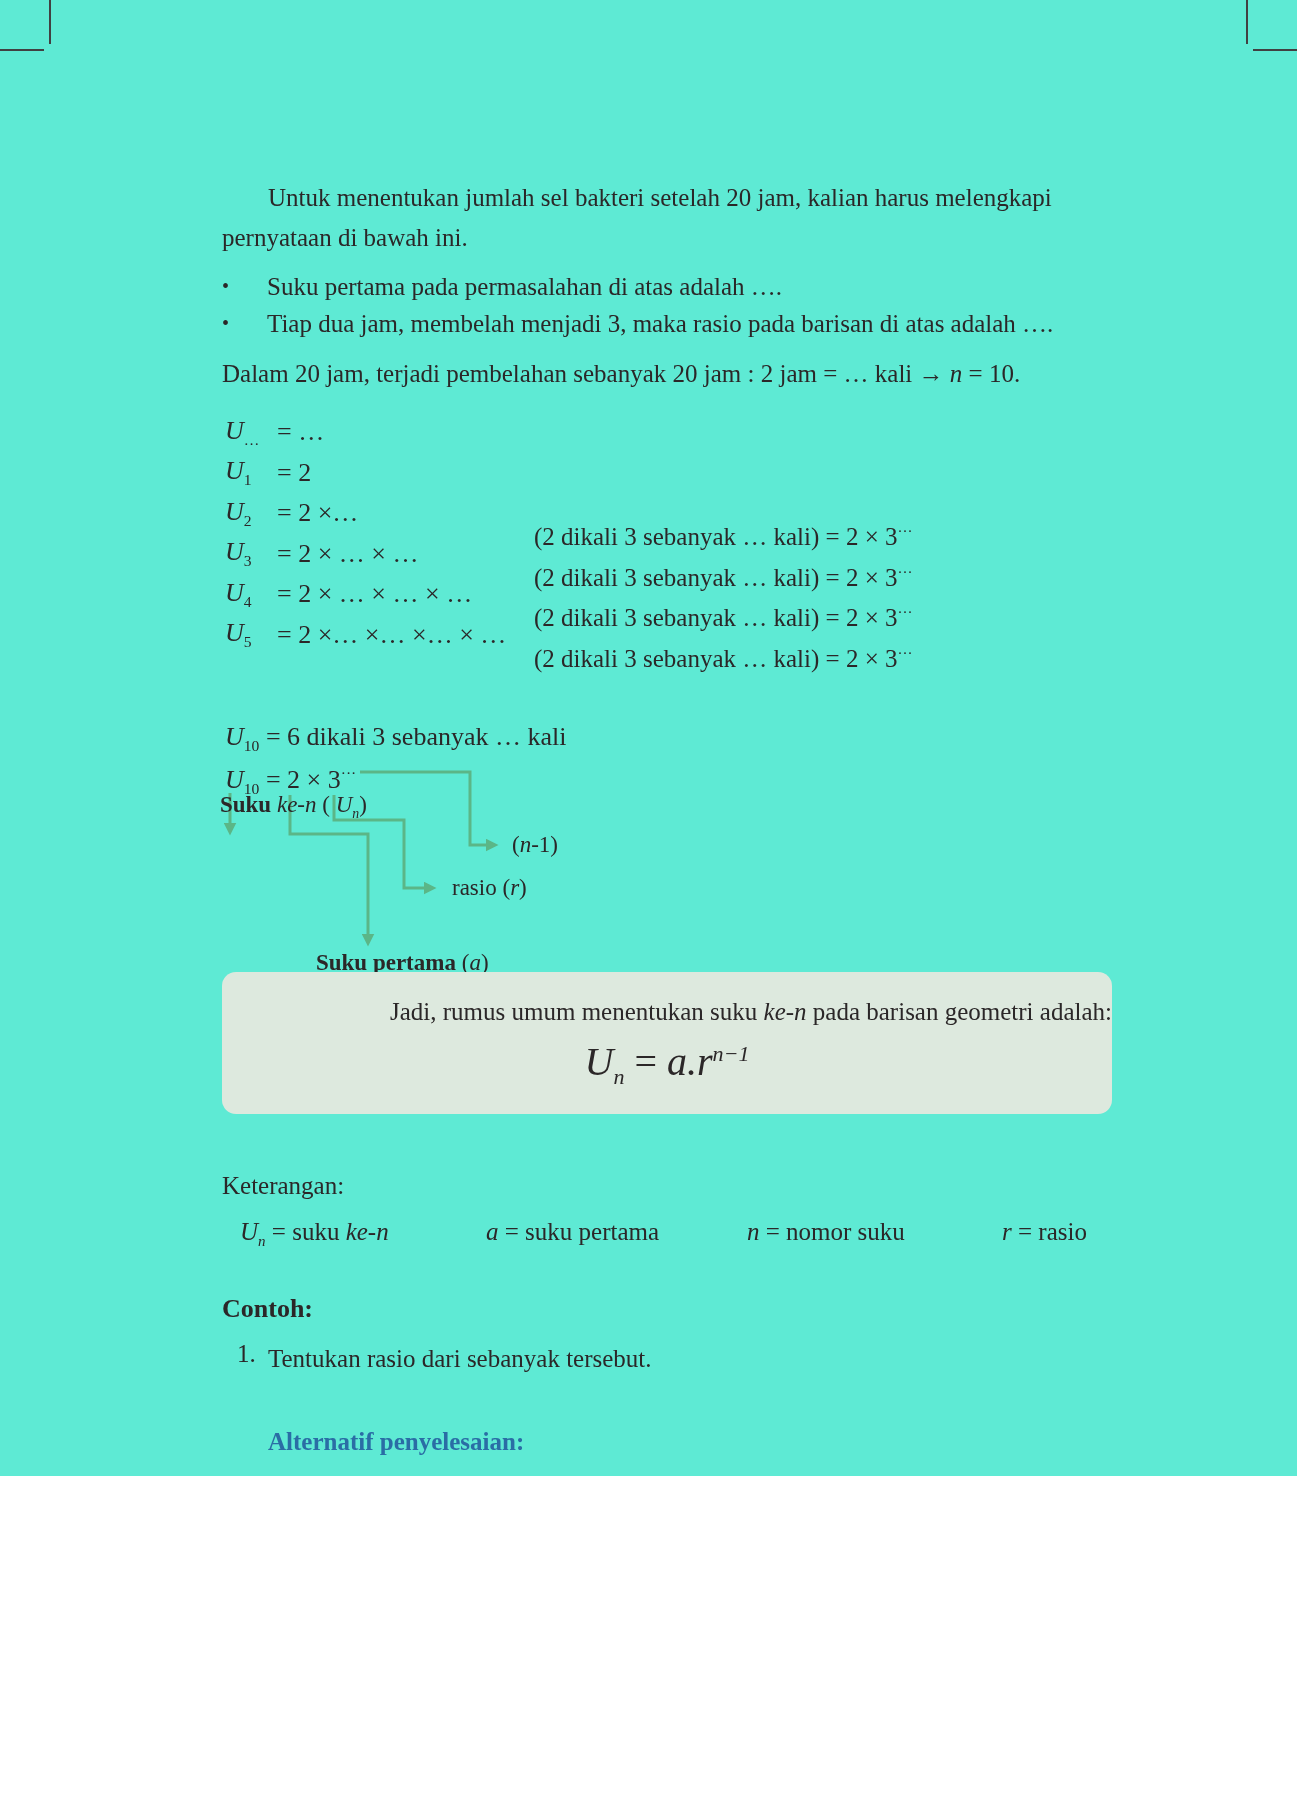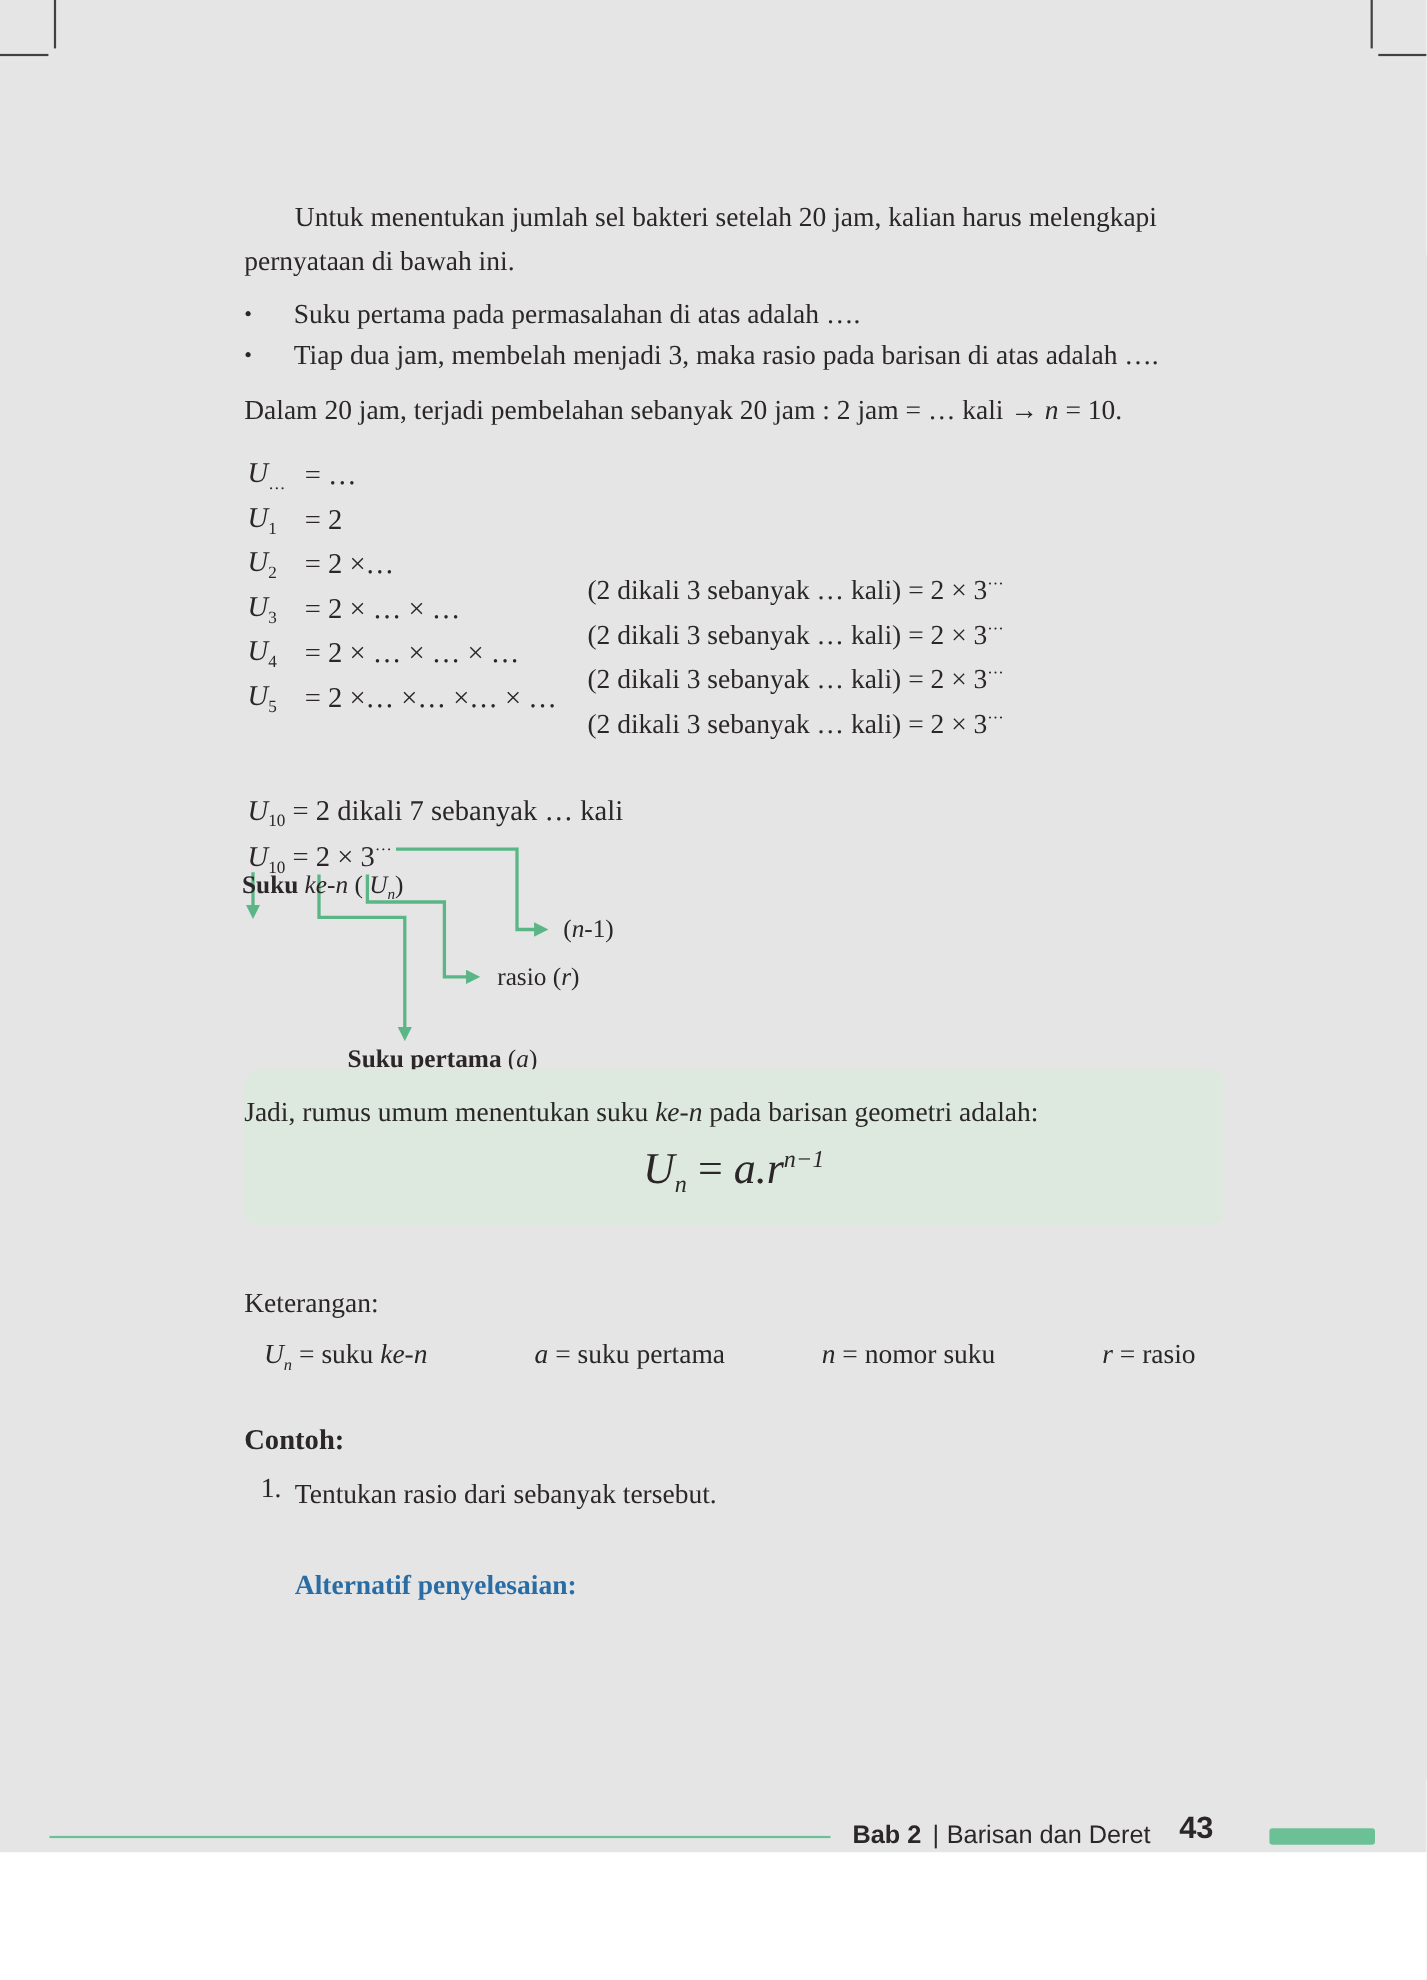--- a/index.html
+++ b/index.html
@@ -1,34 +1,34 @@
 <!DOCTYPE html>
 <html><head>
 <meta charset="utf-8">
 <style>
   html,body{margin:0;padding:0;background:#ffffff;}
-  .page{position:relative;width:1297px;height:1684px;background:#e5e5e5;
+  .page{position:relative;width:1297px;height:1476px;background:#5eead4;
         font-family:"Liberation Serif",serif;color:#2b2728;overflow:hidden;}
   .page *{box-sizing:border-box;}
   .abs{position:absolute;}
   .body-text{font-size:25px;}
   .m26{font-size:26px;}
   .var{font-style:italic;}
   .crop{position:absolute;background:#414042;}
   .bullet-item{display:flex;height:37px;align-items:center;}
   .dot{width:45px;font-size:20px;}
   .page sub{font-size:60%;}
   .page sup{font-size:60%;}
   .mrow{position:relative;height:40.5px;font-size:26px;display:flex;align-items:center;}
   .ucell{display:inline-block;width:52px;}
   .note{position:absolute;left:309px;font-size:25px;white-space:nowrap;margin-top:48px;}
   .dlabel{font-size:23px;white-space:nowrap;}
   .dlabel b{font-weight:bold;}
   .fbox{background:#dde9de;border-radius:14px;}
-  .fcap{text-align:left;padding-top:26px;font-size:25px;}
+  .fcap{text-align:right;padding-top:26px;font-size:25px;}
   .fformula{text-align:center;margin-top:12px;font-size:40px;}
   .fformula sub{font-size:55%;}
   .fformula sup{font-size:55%;}
   .alt{color:#2a6da5;font-weight:bold;font-size:25px;}
   .contoh-title{font-weight:bold;font-size:26px;}
   .item-text div{line-height:37px;}
   .footer-rule{background:#6cc095;height:2px;}
   .footer-bar{background:#6cc095;border-radius:3px;}
   .footer-text{font-family:"Liberation Sans",sans-serif;font-size:23px;white-space:nowrap;}
   .footer-text .chap{font-weight:bold;}
@@ -94,21 +94,21 @@
       <span class="note"><span>(2 dikali 3 sebanyak … kali) = 2 × 3</span><sup>···</sup></span>
     </div>
     <div class="mrow">
       <span class="ucell"><i class="var">U</i><sub>5</sub></span>
         <span>= 2 ×… ×… ×… × …</span>
       <span class="note"><span>(2 dikali 3 sebanyak … kali) = 2 × 3</span><sup>···</sup></span>
     </div>
   </div>
 
   <div class="abs m26" style="left:225px;top:722px;white-space:nowrap;">
-    <i class="var">U</i><sub>10</sub><span> = 2 dikali 7 sebanyak … kali</span>
+    <i class="var">U</i><sub>10</sub><span> = 6 dikali 3 sebanyak … kali</span>
   </div>
   <div class="abs m26" style="left:225px;top:764px;white-space:nowrap;">
     <i class="var">U</i><sub>10</sub><span> = 2 × 3</span><sup>···</sup>
   </div>
 
   <svg class="abs" style="left:180px;top:755px;" width="460" height="230" viewBox="0 0 460 230">
     <defs>
       <marker id="ah" viewBox="0 0 12 12" refX="6" refY="6" markerWidth="13" markerHeight="13" orient="auto" markerUnits="userSpaceOnUse">
         <path d="M0,0 L12,6 L0,12 Z" fill="#5bb687"></path>
       </marker>

